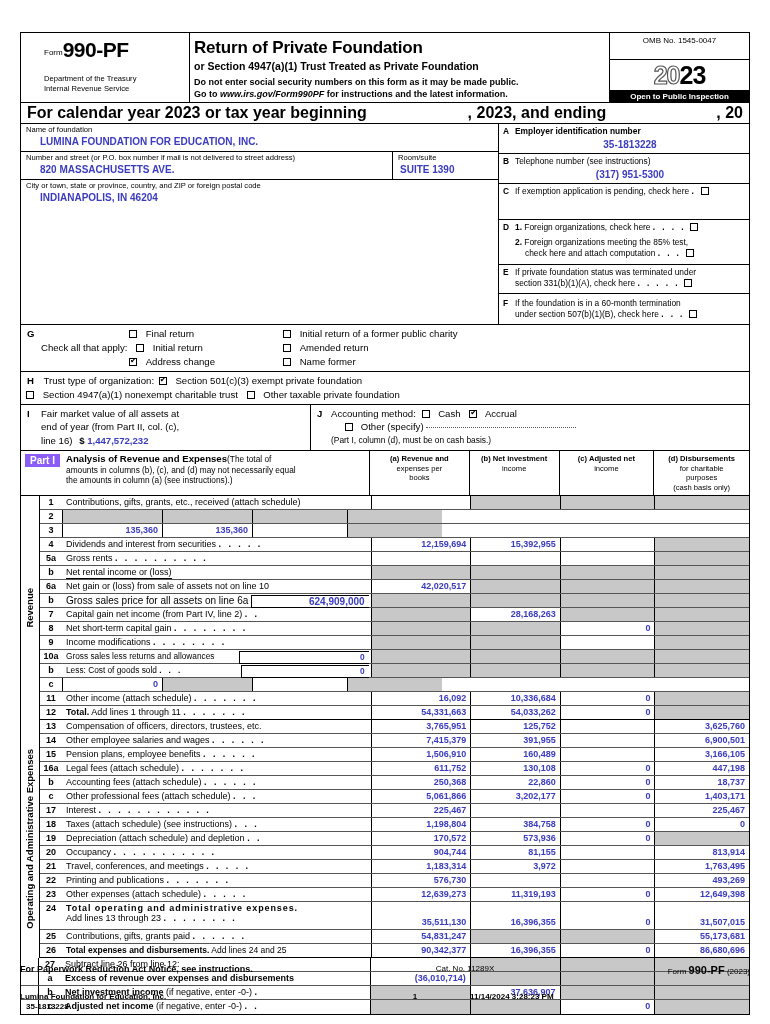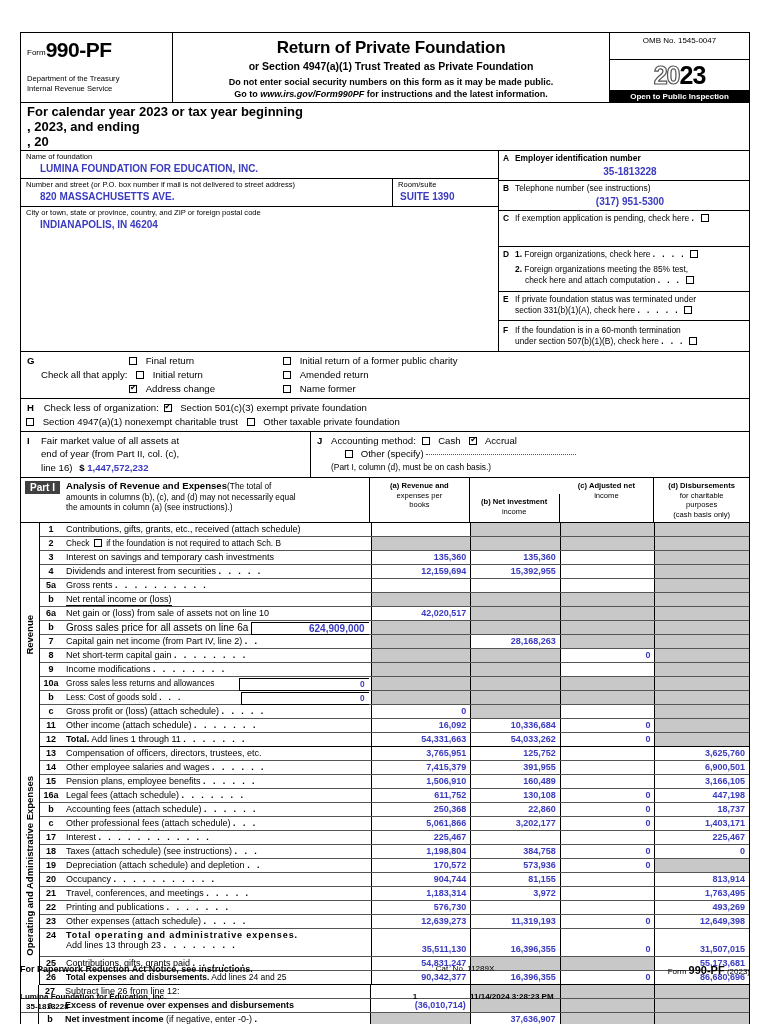--- a/index.html
+++ b/index.html
@@ -31,38 +31,38 @@
     font-size:8px; line-height:9px; color:#000;
   }
 
   .dots { letter-spacing:2.4px; font-weight:bold; }
 
   
   .frame { position:absolute; left:20px; top:32px; width:730px; border:1.3px solid #000; }
 
   
   .hdr { display:flex; border-bottom:1.3px solid #000; }
-  .hdr-left { width:152px; border-right:1.3px solid #000; padding:5px 6px 2px 6px; }
+  .hdr-left { width:152px; border-right:1.3px solid #000; padding:5px 6px 2px 6px;margin-left:17px; }
   .form-no { font-size:8px; }
   .form-no b { font-size:21px; letter-spacing:-0.5px; vertical-align:-2px; }
   .dept { margin-top:12px; font-size:7.6px; line-height:10px; }
-  .hdr-mid { flex:1; padding:5px 4px 3px 4px; text-align:center; }
+  .hdr-mid { flex:1; padding:5px 4px 3px 4px; text-align:left; }
   .t1 { font-size:17px; font-weight:bold; letter-spacing:-0.2px; }
   .t2 { font-size:10.5px; font-weight:bold; margin-top:2px; }
   .t3 { font-size:9px; font-weight:bold; margin-top:5px; }
   .t4 { font-size:9px; font-weight:bold; margin-top:2px; }
   .hdr-right { width:140px; border-left:1.3px solid #000; text-align:center; }
   .omb { font-size:8px; padding:3px 0 14px; border-bottom:1px solid #000; }
   .yr { padding:1px 0 0; height:30px; }
   .yr span { font-size:25px; font-weight:bold; letter-spacing:-1px; }
   .yr .hollow { color:#fff; -webkit-text-stroke:1.2px #555; }
   .pub { background:#000; color:#fff; font-size:8px; font-weight:bold; padding:1.5px 0; }
 
   
-  .cy { display:flex; align-items:baseline; border-bottom:1.3px solid #000; padding:1px 6px 1px 6px; font-size:13px; font-weight:bold;flex-direction:column; }
+  .cy { display:flex; align-items:baseline; border-bottom:1.3px solid #000; padding:1px 6px 1px 6px; font-size:16px; font-weight:bold; }
   .cy .fill { flex:1; }
 
   
   .entity { display:flex; border-bottom:1.3px solid #000; }
   .ent-left { width:478px; border-right:1.3px solid #000; }
   .ent-right { flex:1; }
   .erow { border-bottom:1px solid #000; padding:1px 5px 0 5px; }
   .erow:last-child { border-bottom:none; }
   .elab { font-size:7.6px; }
   .eval { font-size:10px; padding:2px 0 2px 14px; min-height:17px; }
@@ -86,26 +86,26 @@
   .ijsec { display:flex; border-bottom:1.3px solid #000; }
   .isec { width:290px; border-right:1.3px solid #000; padding:2px 4px 3px 6px; font-size:9.6px; line-height:13.5px; display:flex; }
   .isec .ltr { width:14px; font-weight:bold; flex-shrink:0; }
   .jsec { flex:1; padding:2px 4px 3px 6px; font-size:9.6px; line-height:13.5px; display:flex; }
   .jsec .ltr { width:14px; font-weight:bold; flex-shrink:0; }
   .dotline { display:inline-block; width:150px; border-bottom:1.5px dotted #555; vertical-align:2px; }
 
   
   .parthdr { display:flex; border-bottom:1.3px solid #000; }
   .pi-left { width:350px; border-right:1px solid #000; padding:3px 4px 3px 4px; display:flex; }
-  .ptag { background:#404040; color:#fff; font-weight:bold; font-size:10px; padding:1px 5px 0 5px; height:13px; line-height:11px; margin-right:6px; flex-shrink:0; }
+  .ptag { background:#8b5cf6; color:#fff; font-weight:bold; font-size:10px; padding:1px 5px 0 5px; height:13px; line-height:11px; margin-right:6px; flex-shrink:0; }
   .pi-desc { font-size:8.3px; line-height:10.5px; }
   .pi-desc b { font-size:9.6px; }
   .colh { width:100px; border-right:1px solid #000; padding:3px 3px; font-size:7.6px; line-height:9.5px; text-align:center; }
   .colh:last-child { border-right:none; }
-  .colh.w90 { width:90px;margin-top:16px; }
+  .colh.w90 { width:90px; }
   .colh.w95 { width:95px; }
   .colh.last { width:95px; }
 
   
   .trow { display:flex; border-bottom:1px solid #555; min-height:14px; }
   .trow.hv { border-bottom:1.3px solid #000; }
   .lineno { width:22px; text-align:center; font-weight:bold; font-size:9px; padding-top:1px; flex-shrink:0; border-right:none; }
   .desc { width:310px; font-size:9px; padding:1px 3px 0 4px; position:relative; }
   .cell { width:100px; border-left:1px solid #000; text-align:right; font-size:9px; padding:1px 4px 0 0; }
   .cell.w90 { width:90px; }
@@ -298,21 +298,21 @@
         <div>
           <span class="cb"></span>
           <span style="margin-left:4px">Name former</span>
         </div>
       </div>
     </div>
 
     <div class="hsec">
       <div>
         <span class="ltr">H</span>
-        <span>Check less of organization:</span>
+        <span>Trust type of organization:</span>
         <span class="cb on"></span>
         <span style="margin-left:4px">Section 501(c)(3) exempt private foundation</span>
       </div>
       <div>
         <span class="cb" style="margin-left:-1px"></span>
         <span style="margin-left:4px">Section 4947(a)(1) nonexempt charitable trust</span>
         <span class="cb" style="margin-left:6px"></span>
         <span style="margin-left:4px">Other taxable private foundation</span>
       </div>
     </div>
@@ -390,34 +390,28 @@
           <div class="lineno">1</div>
           <div class="desc">Contributions, gifts, grants, etc., received (attach schedule)</div>
           <div class="cell ink"></div>
           <div class="cell w90 shade"></div>
           <div class="cell w95 shade"></div>
           <div class="cell w95 shade"></div>
         </div>
 
         <div class="trow">
           <div class="lineno">2</div>
-          <div class="desc" style="font-size:8.3px">
-            <span>Check</span>
-            <span class="cb"></span>
-            <span>if the foundation is not required to attach Sch. B</span>
-          </div>
           <div class="cell shade"></div>
           <div class="cell w90 shade"></div>
           <div class="cell w95 shade"></div>
           <div class="cell w95 shade"></div>
         </div>
 
         <div class="trow">
           <div class="lineno">3</div>
-          <div class="desc">Interest on savings and temporary cash investments</div>
           <div class="cell ink">135,360</div>
           <div class="cell w90 ink">135,360</div>
           <div class="cell w95"></div>
           <div class="cell w95 shade"></div>
         </div>
 
         <div class="trow">
           <div class="lineno">4</div>
           <div class="desc"><span>Dividends and interest from securities</span> <span class="dots">.    .    .    .    .</span></div>
           <div class="cell ink">12,159,694</div>
@@ -511,21 +505,20 @@
             <span class="inlinebox ink" style="width:128px;top:1px">0</span>
           </div>
           <div class="cell shade"></div>
           <div class="cell w90 shade"></div>
           <div class="cell w95 shade"></div>
           <div class="cell w95 shade"></div>
         </div>
 
         <div class="trow">
           <div class="lineno">c</div>
-          <div class="desc"><span>Gross profit or (loss) (attach schedule)</span> <span class="dots">.    .    .    .    .</span></div>
           <div class="cell ink">0</div>
           <div class="cell w90 shade"></div>
           <div class="cell w95"></div>
           <div class="cell w95 shade"></div>
         </div>
 
         <div class="trow">
           <div class="lineno">11</div>
           <div class="desc"><span>Other income (attach schedule)</span> <span class="dots">.    .    .    .    .    .    .</span></div>
           <div class="cell ink">16,092</div>

